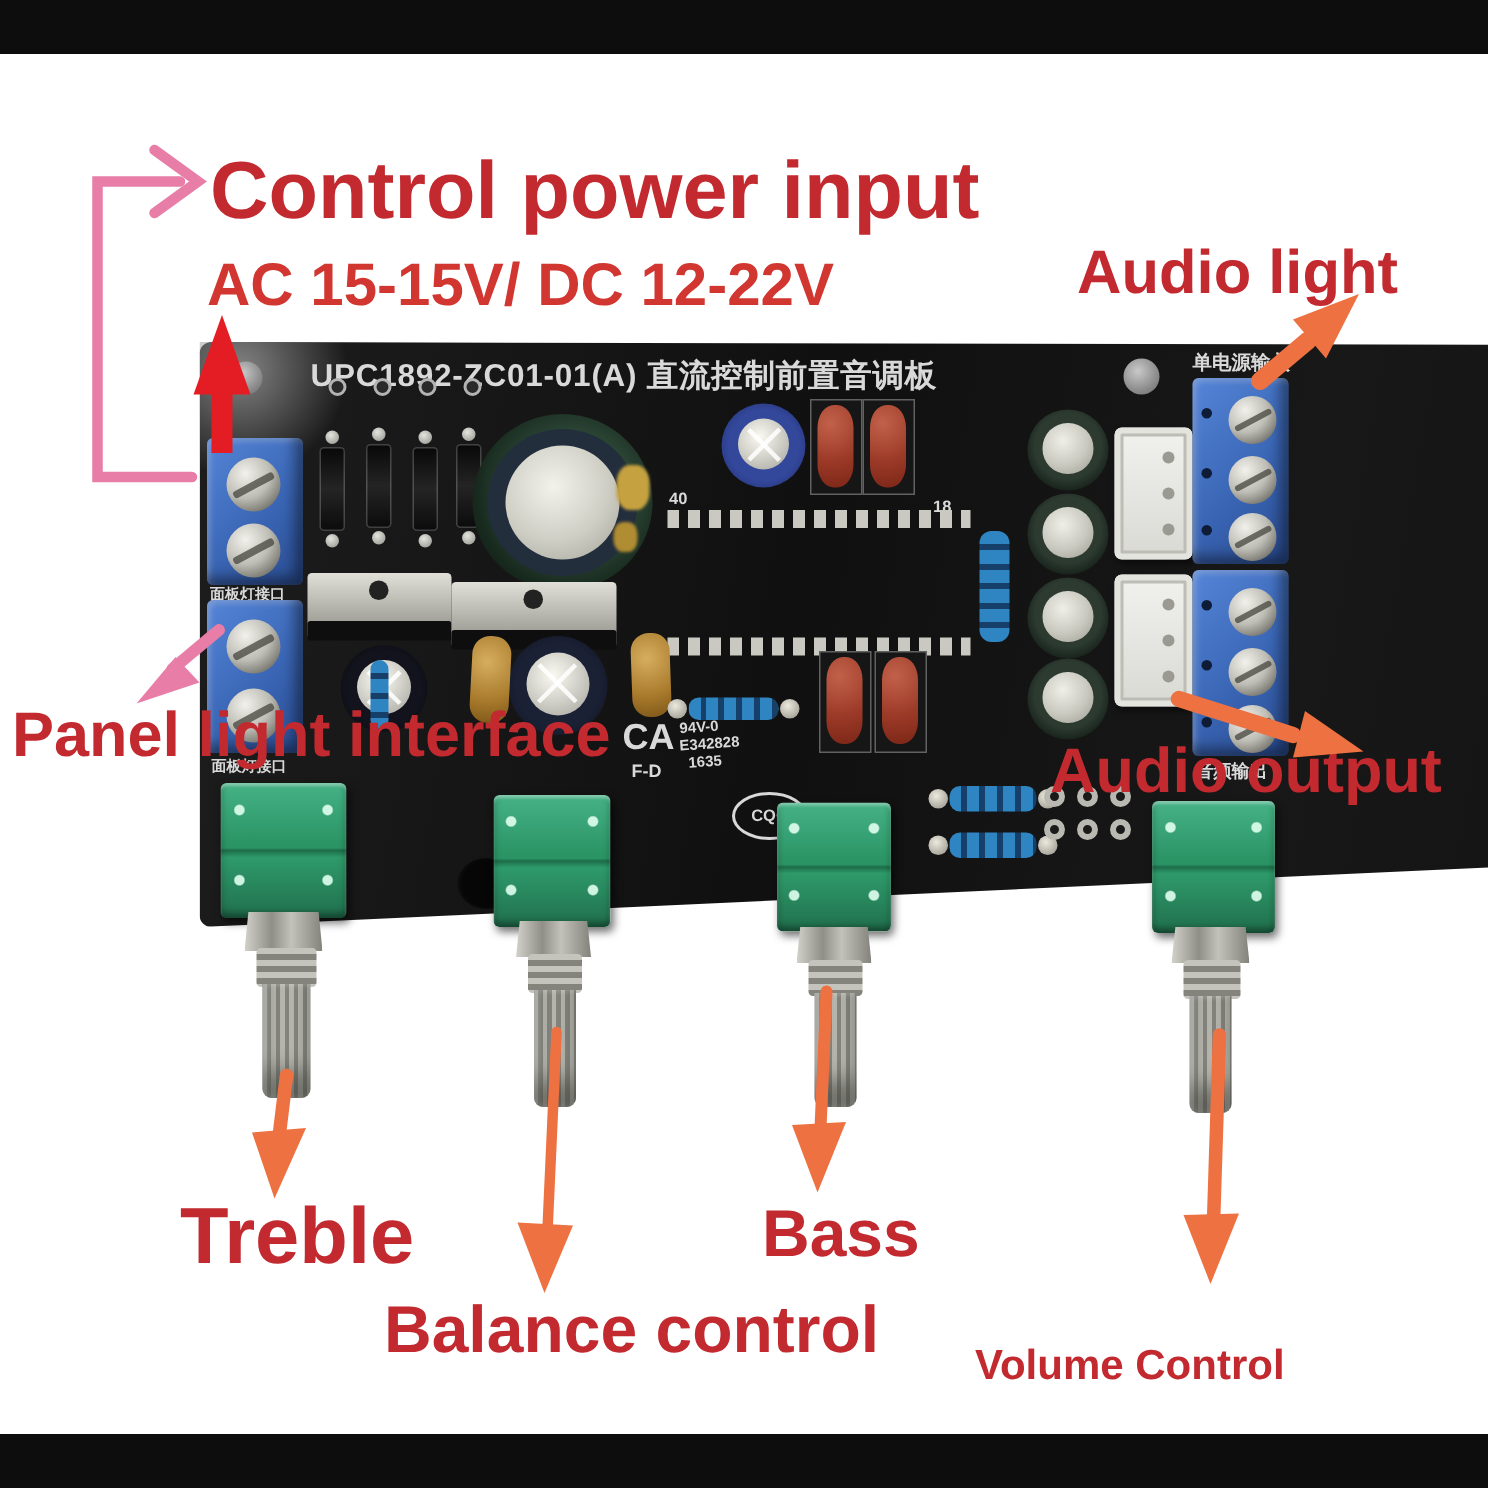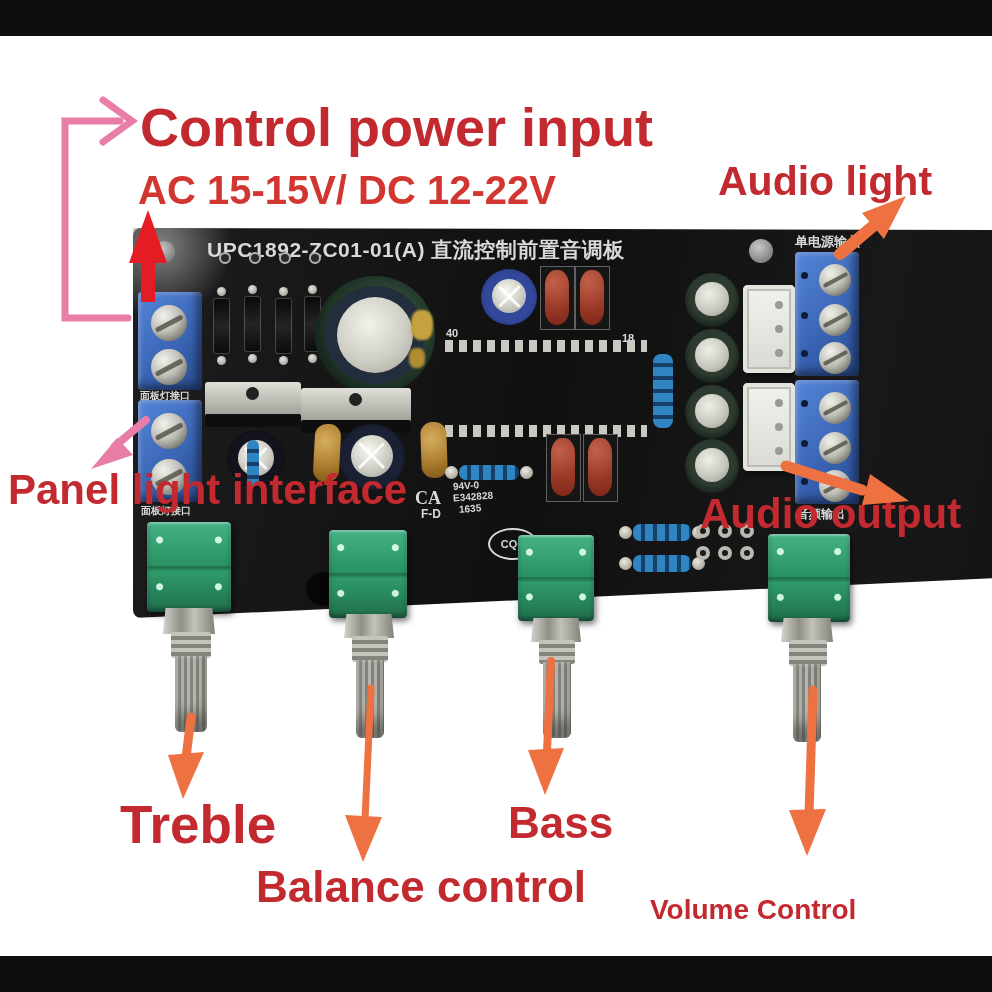--- a/index.html
+++ b/index.html
@@ -228,21 +228,21 @@
   <div class="capbox" style="left:450px;top:206px;height:66px;">
       <div class="redcyl" style="height:58px;"></div>
     </div>
 
   <div class="blures-v" style="left:520px;top:126px;width:20px;height:74px;"></div>
   <div class="blures-v" style="left:114px;top:212px;width:12px;height:46px;"></div>
   <div class="blures-h" style="left:326px;top:237px;width:60px;height:15px;"></div>
   <div class="blures-h" style="left:500px;top:296px;width:58px;height:17px;"></div>
   <div class="blures-h" style="left:500px;top:327px;width:58px;height:17px;"></div>
 
-  <div class="silk" style="left:282px;top:260px;font-size:18px;font-family:Liberation Serif, serif;">CA</div>
+  <div class="silk" style="left:282px;top:250px;font-size:24px;">CA</div>
   <div class="silk" style="left:288px;top:279px;font-size:12px;">F-D</div>
   <div class="silk" style="left:320px;top:252px;font-size:10px;transform:rotate(-4deg);">94V-0</div>
   <div class="silk" style="left:320px;top:263px;font-size:10px;transform:rotate(-4deg);">E342828</div>
   <div class="silk" style="left:326px;top:275px;font-size:10px;transform:rotate(-4deg);">1635</div>
   <div class="cqc" style="left:355px;top:300px;width:46px;height:28px;">CQC</div>
 
   <div class="padgrid" style="left:563px;top:296px;width:60px;">
     <i></i>
       <i></i>
       <i></i>

